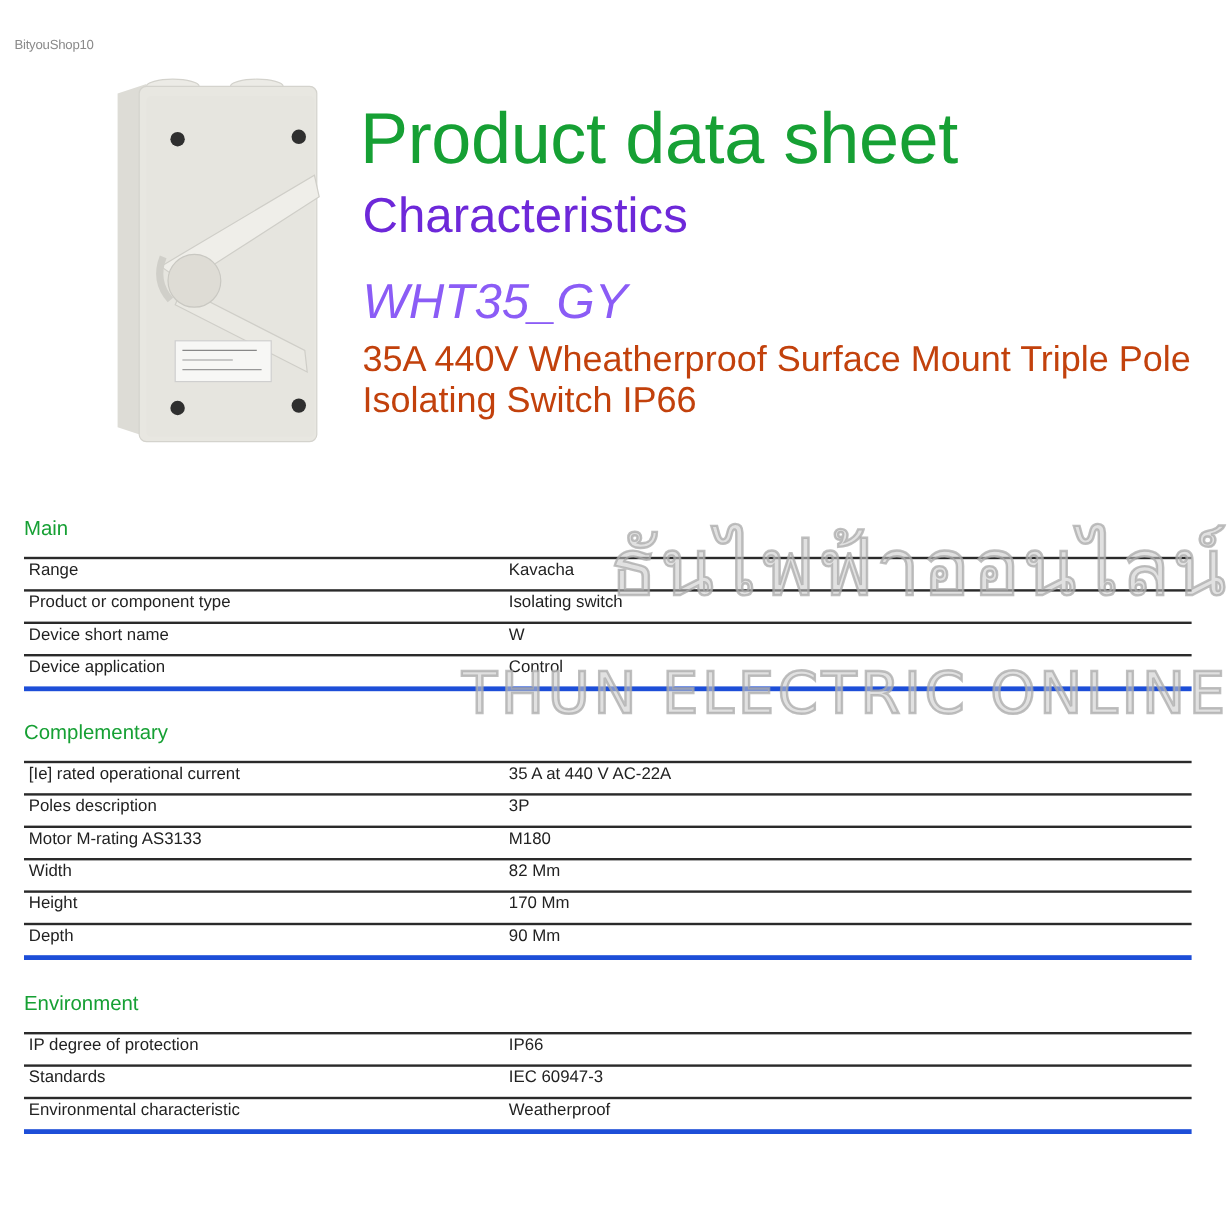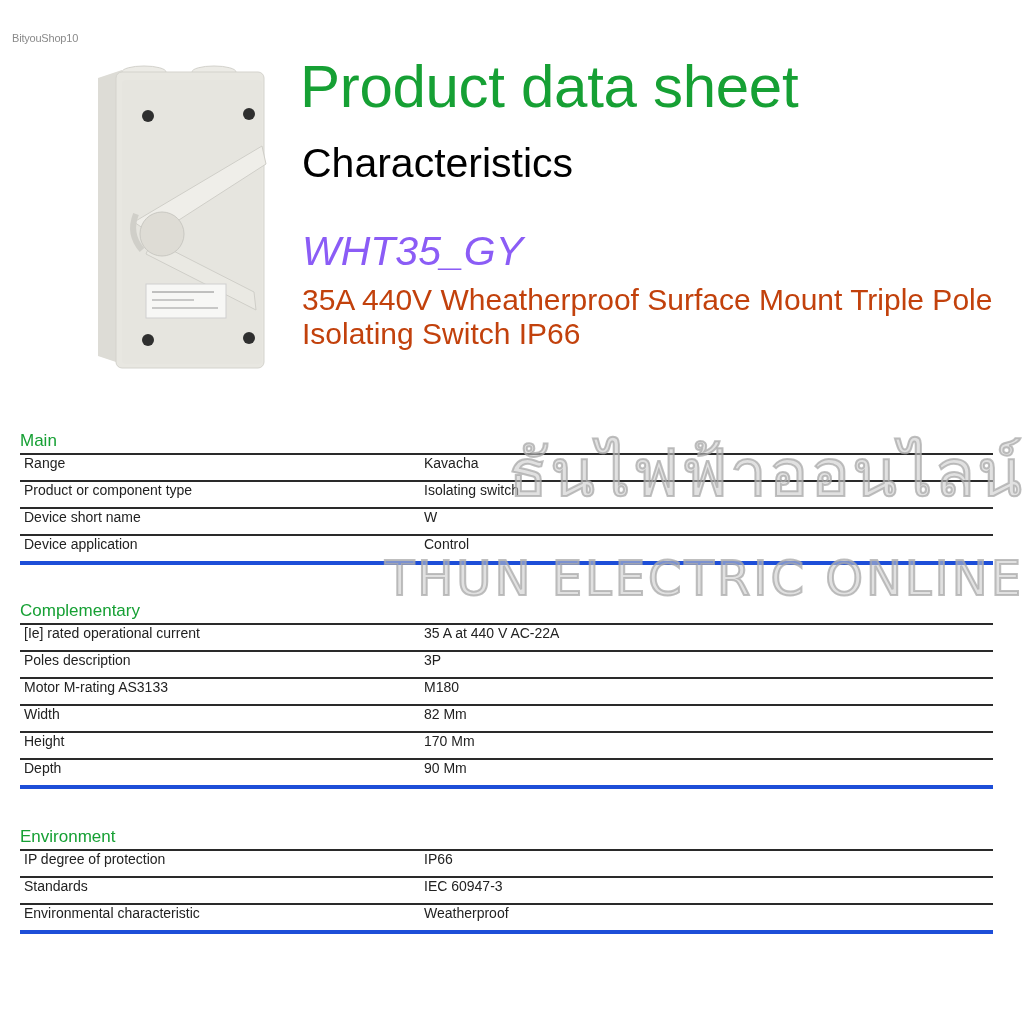--- a/index.html
+++ b/index.html
@@ -30,34 +30,34 @@
       left: 94px;
       top: 64px;
       width: 175px;
       height: 306px;
     }
     .product-image svg { width: 100%; height: 100%; display: block; }
 
     .title-main {
       position: absolute;
       left: 300px;
-      top: 52px;
+      top: 81px;
       font-size: 60px;
       line-height: 70px;
       color: #16a034;
       white-space: nowrap;
       letter-spacing: -0.3px;
     }
     .title-sub {
       position: absolute;
       left: 302px;
-      top: 138px;
+      top: 154px;
       font-size: 41px;
       line-height: 50px;
-      color: #000000;
+      color: #6d28d9;
       white-space: nowrap;
     }
     .product-code {
       position: absolute;
       left: 302px;
       top: 226px;
       font-size: 41px;
       line-height: 50px;
       color: #8b5cf6;
       white-space: nowrap;
@@ -77,21 +77,21 @@
     .section {
       position: absolute;
       left: 20px;
       width: 973px;
     }
     .section-title {
       font-size: 17px;
       line-height: 20px;
       color: #16a034;
       height: 20px;
-      padding-bottom: 2px;
+      padding-bottom: 13px;
     }
     .spec-table {
       border-top: 2px solid #2a2a2a;
     }
     .spec-row {
       display: flex;
       height: 25px;
       border-bottom: 2px solid #2a2a2a;
       align-items: flex-start;
       font-size: 14px;

